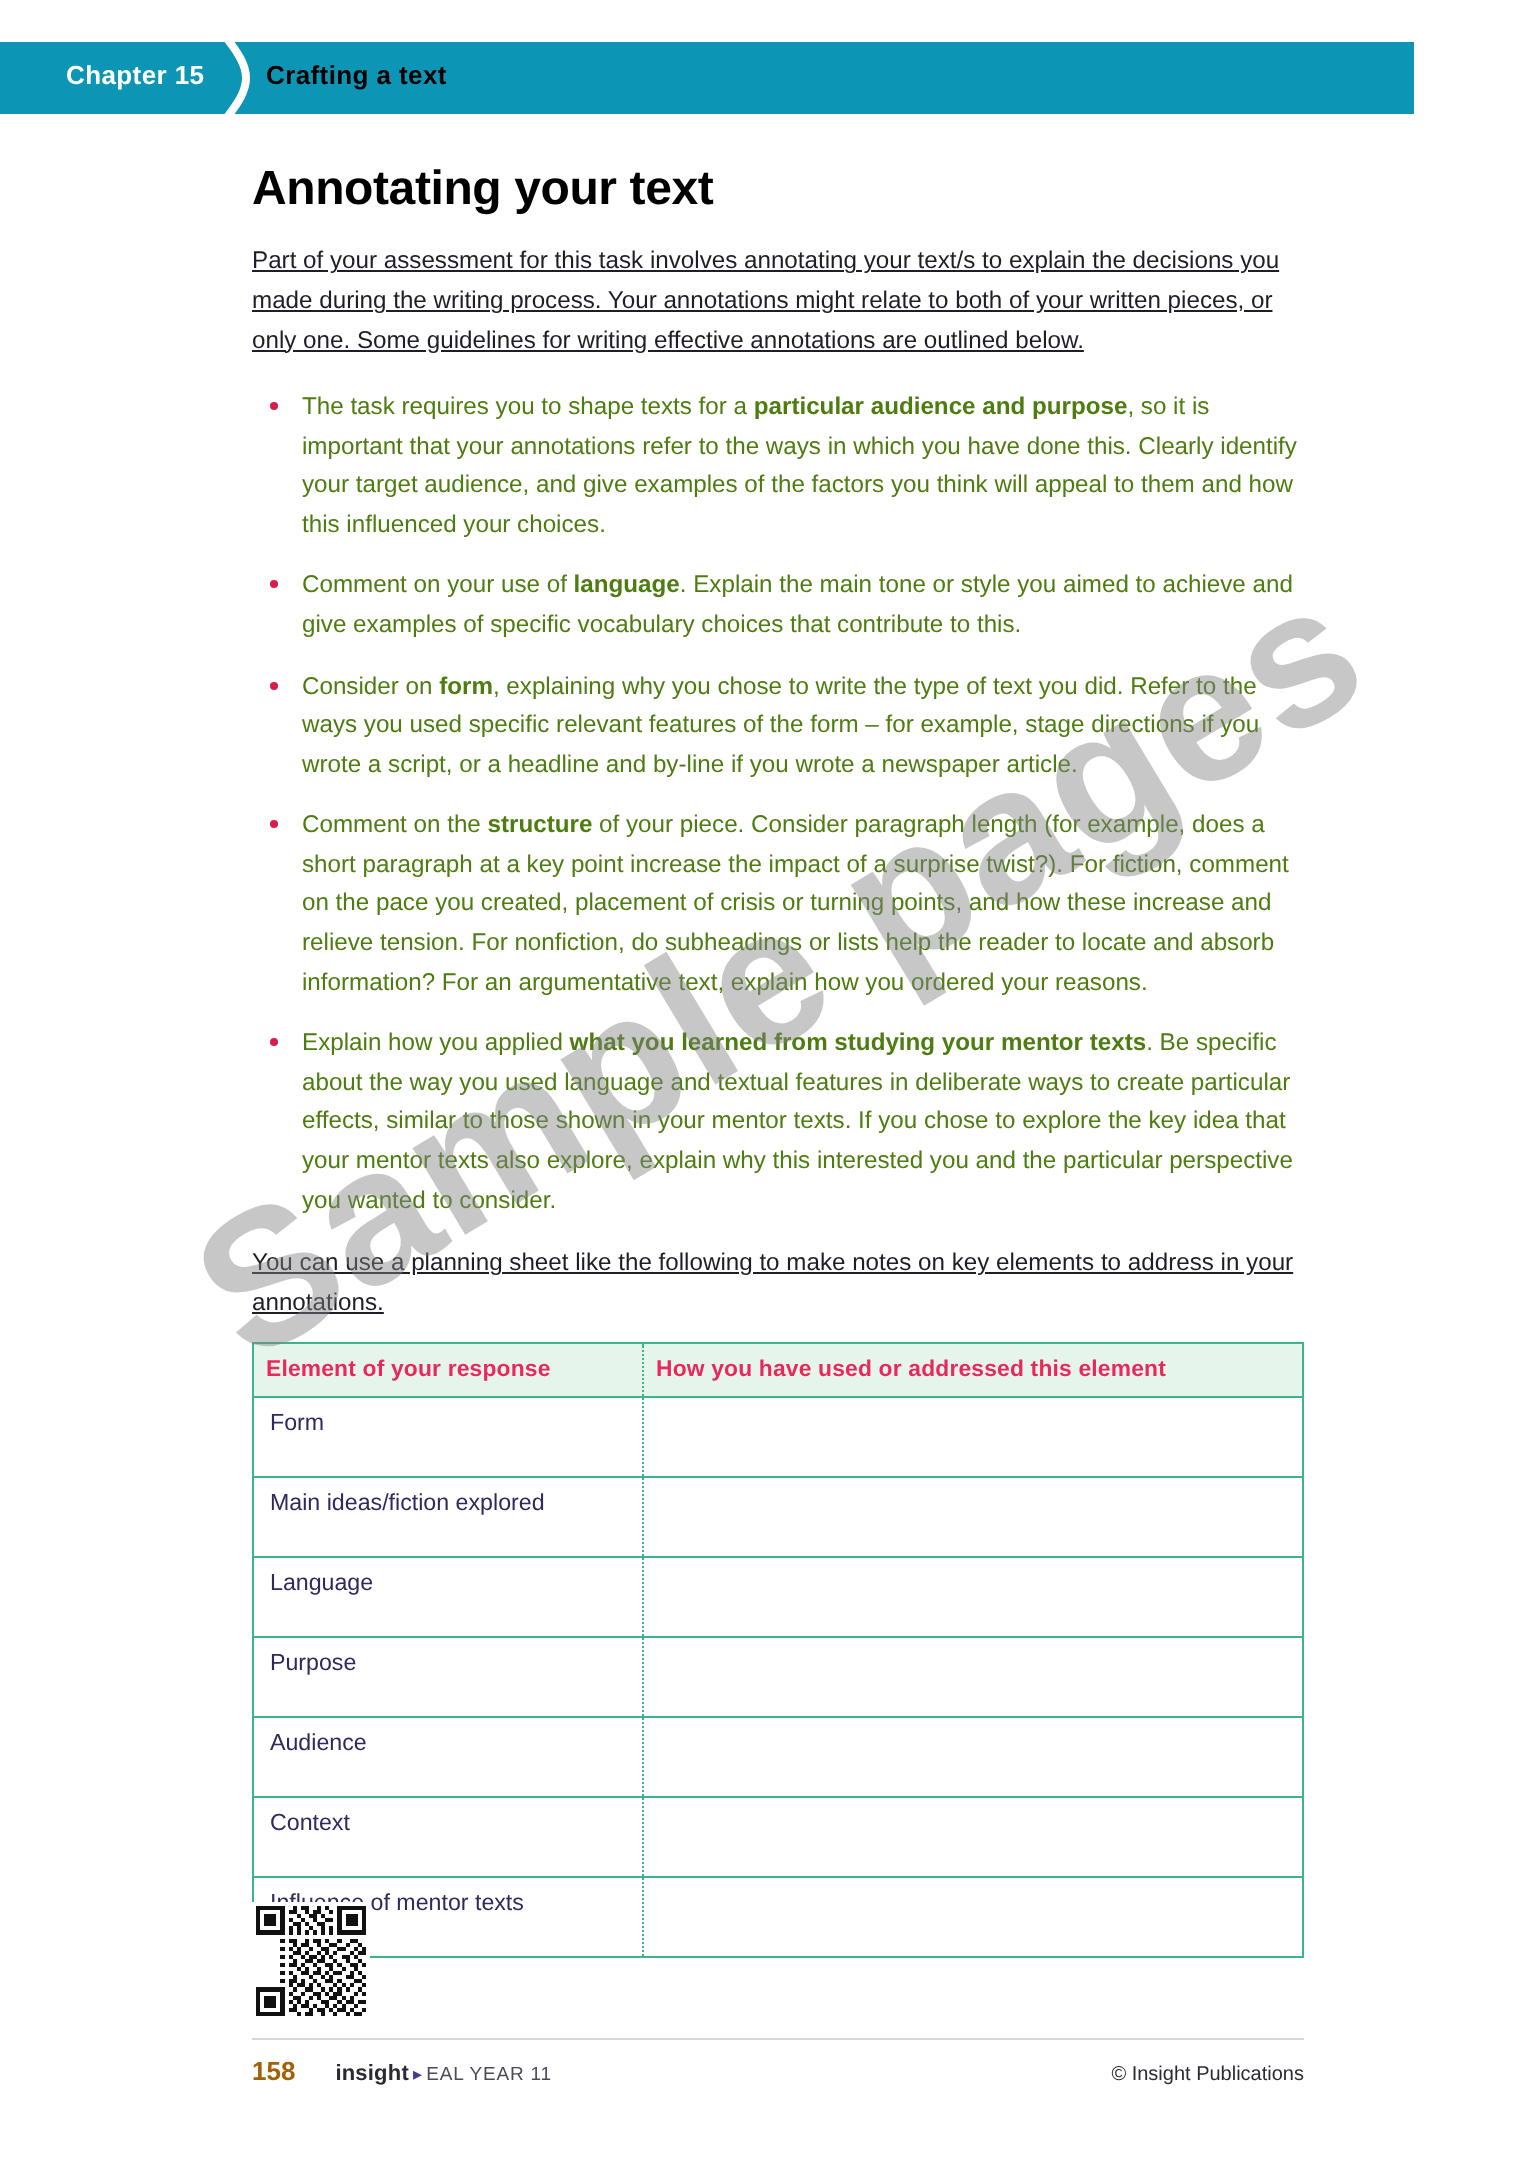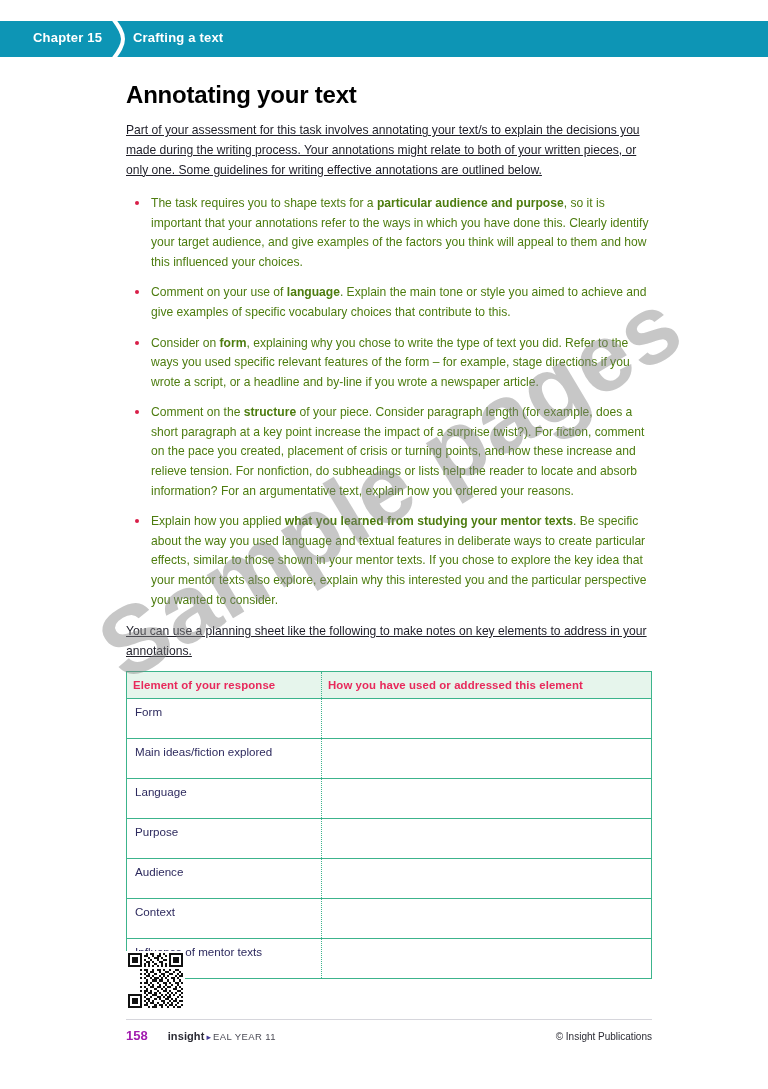--- a/index.html
+++ b/index.html
@@ -17,21 +17,21 @@
     height: 1089px;
     background: #ffffff;
     overflow: hidden;
   }
 
   
   .chapter-bar {
     position: absolute;
     left: 0;
     top: 21px;
-    width: 768px;
+    width: 707px;
     height: 36px;
     background: #0d95b5;
     overflow: hidden;
   }
   .chapter-bar-inner {
     position: relative;
     height: 36px;
   }
   .chapter-num {
     position: absolute;
@@ -47,21 +47,21 @@
     position: absolute;
     left: 106px;
     top: -4px;
     width: 24px;
     height: 44px;
   }
   .chapter-title {
     position: absolute;
     left: 133px;
     top: 9px;
-    color: #ffffff;
+    color: #000000;
     font-size: 13px;
     font-weight: bold;
     letter-spacing: 0.2px;
     white-space: nowrap;
   }
 
   
   .content {
     position: absolute;
     left: 126px;
@@ -183,21 +183,21 @@
     position: absolute;
     left: 126px;
     top: 1028px;
     width: 526px;
     display: flex;
     align-items: baseline;
   }
   .footer-page {
     font-size: 13px;
     font-weight: bold;
-    color: #a21caf;
+    color: #a16207;
     margin-right: 20px;
   }
   .footer-brand {
     font-size: 10px;
     color: #2a2a33;
     letter-spacing: 0.1px;
   }
   .footer-brand .brand-name { font-weight: bold; font-size: 11px; }
   .footer-brand .brand-arrow { color: #453a96; font-size: 9px; margin: 0 2px; }
   .footer-brand .brand-series { color: #4b4b55; font-size: 9.5px; letter-spacing: 0.4px; }

